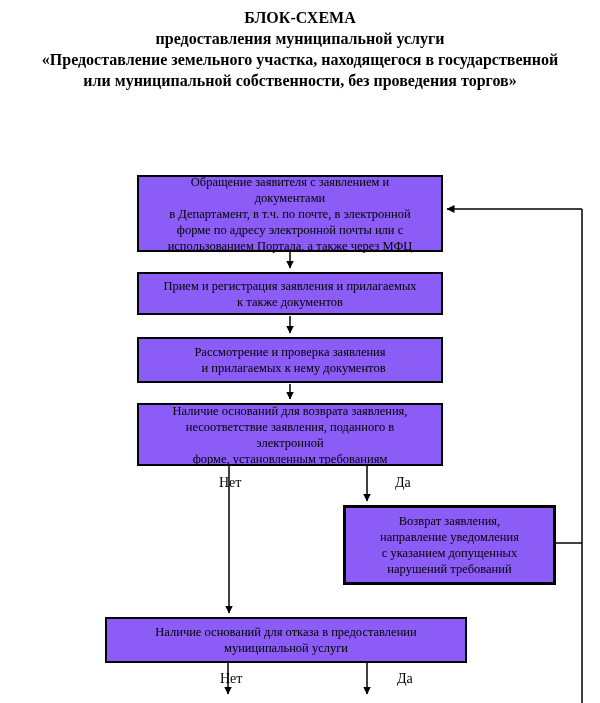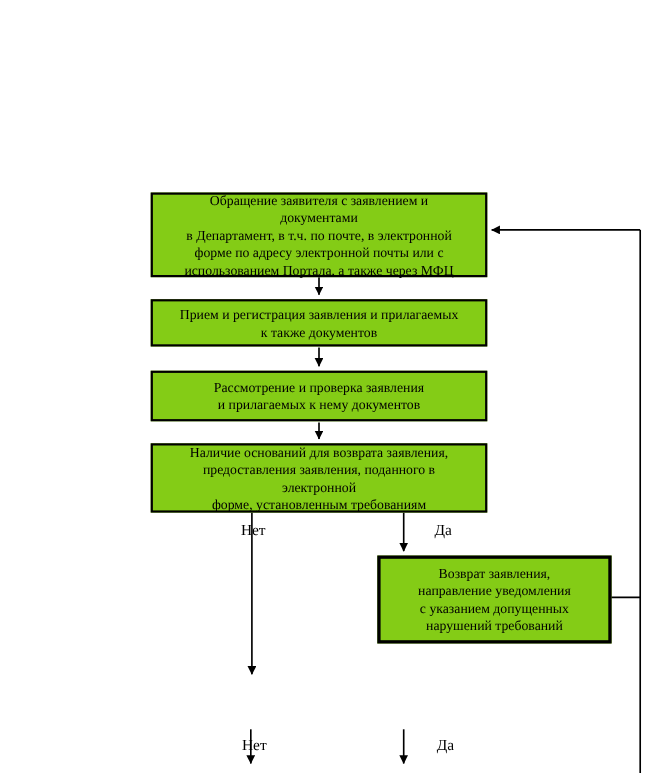--- a/index.html
+++ b/index.html
@@ -24,33 +24,33 @@
     text-align: center;
     font-weight: bold;
     font-size: 16px;
     line-height: 21px;
     white-space: pre-line;
   }
   .flow-box {
     position: absolute;
     box-sizing: border-box;
     border: 2px solid #000000;
-    background: #84cc16;
+    background: #8b5cf6;
     display: flex;
     align-items: center;
     justify-content: center;
     text-align: center;
     font-size: 12.5px;
     line-height: 16px;
     white-space: pre-line;
     padding: 2px 17px;
   }
   .box-application   { left: 137px; top: 175px; width: 306px; height: 77px; }
   .box-registration  { left: 137px; top: 272px; width: 306px; height: 43px; }
-  .box-review        { left: 137px; top: 337px; width: 306px; height: 46px; }
+  .box-review        { left: 137px; top: 337px; width: 306px; height: 46px; text-align: right; }
   .box-return-grounds{ left: 137px; top: 403px; width: 306px; height: 63px; }
   .box-return-notice { left: 343px; top: 505px; width: 213px; height: 80px; border-width: 3px; }
   .box-refusal-grounds{ left: 105px; top: 617px; width: 362px; height: 46px; }
   .branch-label {
     position: absolute;
     font-size: 14px;
     line-height: 16px;
     margin-left: 23px;
   }
   .lbl-return-no  { left: 196px; top: 475px; }
@@ -68,20 +68,24 @@
   svg.connectors line {
     stroke: #000000;
     stroke-width: 1.5;
   }
 </style>
 </head>
 <body>
 
 <div class="page">
 
+  <div class="doc-title">БЛОК-СХЕМА
+предоставления муниципальной услуги
+«Предоставление земельного участка, находящегося в государственной
+или муниципальной собственности, без проведения торгов»</div>
 
   <svg class="connectors" viewBox="0 0 600 703" xmlns="http://www.w3.org/2000/svg">
     <defs>
       <marker id="ah" markerWidth="10" markerHeight="10" refX="7.5" refY="4" orient="auto" markerUnits="userSpaceOnUse">
         <path d="M0,0 L8,4 L0,8 Z" fill="#000000"></path>
       </marker>
     </defs>
     <line x1="290" y1="252" x2="290" y2="268" marker-end="url(#ah)"></line>
     <line x1="290" y1="316" x2="290" y2="333" marker-end="url(#ah)"></line>
     <line x1="290" y1="384" x2="290" y2="399" marker-end="url(#ah)"></line>
@@ -99,28 +103,30 @@
 форме по адресу электронной почты или с
 использованием Портала, а также через МФЦ</div>
 
   <div class="flow-box box-registration">Прием и регистрация заявления и прилагаемых
 к также документов</div>
 
   <div class="flow-box box-review">Рассмотрение и проверка заявления
 и прилагаемых к нему документов</div>
 
   <div class="flow-box box-return-grounds">Наличие оснований для возврата заявления,
-предоставления заявления, поданного в электронной
+несоответствие заявления, поданного в электронной
 форме, установленным требованиям</div>
 
   <div class="flow-box box-return-notice">Возврат заявления,
 направление уведомления
 с указанием допущенных
 нарушений требований</div>
 
+  <div class="flow-box box-refusal-grounds">Наличие оснований для отказа в предоставлении
+муниципальной услуги</div>
 
   <span class="branch-label lbl-return-no">Нет</span>
 
   <span class="branch-label lbl-return-yes">Да</span>
 
   <span class="branch-label lbl-refusal-no">Нет</span>
 
   <span class="branch-label lbl-refusal-yes">Да</span>
 
 </div>

